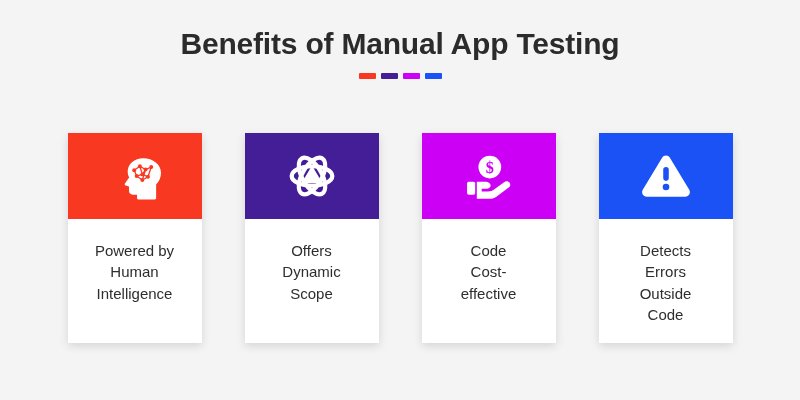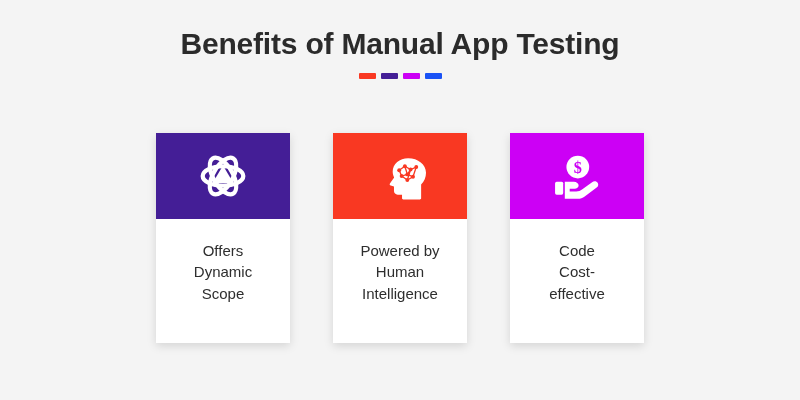--- a/index.html
+++ b/index.html
@@ -102,40 +102,20 @@
   <div id="dashes">
     <span class="dash" style="background: rgb(249, 56, 34);"></span>
     <span class="dash" style="background: rgb(68, 30, 150);"></span>
     <span class="dash" style="background: rgb(204, 0, 245);"></span>
     <span class="dash" style="background: rgb(26, 82, 245);"></span>
   </div>
 
   <div id="cards">
 
     <div class="card">
-      <div class="card-header" style="background: rgb(68, 30, 150);">
-        <span>
-          <svg width="52" height="52" viewBox="0 0 64 64" aria-hidden="true">
-            <g fill="none" stroke="#ffffff" stroke-width="5.2">
-              <ellipse cx="32" cy="32" rx="25" ry="12"></ellipse>
-              <ellipse cx="32" cy="32" rx="25" ry="12" transform="rotate(60 32 32)"></ellipse>
-              <ellipse cx="32" cy="32" rx="25" ry="12" transform="rotate(120 32 32)"></ellipse>
-            </g>
-            <path d="M32 19 L45 41 L19 41 Z" fill="#ffffff"></path>
-          </svg>
-        </span>
-      </div>
-      <div class="card-body">
-        <div class="card-label">Offers
-Dynamic
-Scope</div>
-      </div>
-    </div>
-
-    <div class="card">
       <div class="card-header" style="background: rgb(249, 56, 34);">
         <span>
           <svg width="52" height="52" viewBox="0 0 64 64" aria-hidden="true">
             <g fill="#ffffff">
               <path d="M42 10c-10.5 0-19 7.2-19 16.5 0 2.6 0.6 5 1.8 7.2l-5.2 7.4c-0.7 1 -0.2 2.4 1 2.7l4 1.1v5.6c0 2.5 2 4.5 4.5 4.5h5.4v4.5c0 0.8 0.7 1.5 1.5 1.5h20.5c0.8 0 1.5-0.7 1.5-1.5V42.5c3.8-3.9 6-9.1 6-14.6C64 17.6 54.3 10 42 10z"></path>
             </g>
             <g fill="none" stroke="#f93822" stroke-width="1.6">
               <path d="M31 25 L38 20 L45 24 L52 21"></path>
               <path d="M31 25 L34 32 L41 30 L45 24"></path>
               <path d="M34 32 L41 37 L48 33 L52 21"></path>
@@ -157,32 +137,69 @@
         </span>
       </div>
       <div class="card-body">
         <div class="card-label">Powered by
 Human
 Intelligence</div>
       </div>
     </div>
 
     <div class="card">
+      <div class="card-header" style="background: rgb(68, 30, 150);">
+        <span>
+          <svg width="52" height="52" viewBox="0 0 64 64" aria-hidden="true">
+            <g fill="none" stroke="#ffffff" stroke-width="5.2">
+              <ellipse cx="32" cy="32" rx="25" ry="12"></ellipse>
+              <ellipse cx="32" cy="32" rx="25" ry="12" transform="rotate(60 32 32)"></ellipse>
+              <ellipse cx="32" cy="32" rx="25" ry="12" transform="rotate(120 32 32)"></ellipse>
+            </g>
+            <path d="M32 19 L45 41 L19 41 Z" fill="#ffffff"></path>
+          </svg>
+        </span>
+      </div>
+      <div class="card-body">
+        <div class="card-label">Offers
+Dynamic
+Scope</div>
+      </div>
+    </div>
+
+    <div class="card">
       <div class="card-header" style="background: rgb(204, 0, 245);">
         <span>
           <svg width="52" height="52" viewBox="0 0 64 64" aria-hidden="true">
             <circle cx="33" cy="21" r="14" fill="#ffffff"></circle>
             <text x="33" y="28" font-family="Liberation Serif, serif" font-size="20" font-weight="bold" fill="#cc00f5" text-anchor="middle">$</text>
             <rect x="5" y="39" width="10" height="16" rx="2" fill="#ffffff"></rect>
             <path d="M17 39 h11 c3.5 0 6 2.2 6 4.6 0 2.3-2.2 4-5 4 h-6 v3.4 h8 c3 0 5-0.7 7.6-2.6 l12-8.8 c2.4-1.8 5.6-1.3 7 1 1.1 1.9 0.5 4.3-1.4 5.7 l-14.7 10.9 c-2.6 1.9-5.3 2.8-8.5 2.8 H17 Z" fill="#ffffff"></path>
           </svg>
         </span>
       </div>
       <div class="card-body">
         <div class="card-label">Code
 Cost-
 effective</div>
       </div>
     </div>
 
+    <div class="card">
+      <div class="card-header" style="background: rgb(26, 82, 245);">
+        <span>
+          <svg width="52" height="52" viewBox="0 0 64 64" aria-hidden="true">
+            <path d="M27.2 9.5 L3.4 48.8 c-2.3 3.8 0.5 8.6 5 8.6 h47.2 c4.5 0 7.3-4.8 5-8.6 L36.8 9.5 c-2.2-3.7-7.4-3.7-9.6 0 z" fill="#ffffff"></path>
+            <rect x="28.6" y="21" width="6.8" height="17" rx="3.4" fill="#1a52f5"></rect>
+            <circle cx="32" cy="45.5" r="4.1" fill="#1a52f5"></circle>
+          </svg>
+        </span>
+      </div>
+      <div class="card-body">
+        <div class="card-label">Detects
+Errors
+Outside
+Code</div>
+      </div>
+    </div>
 
   </div>
 </div>
 
 </body></html>

